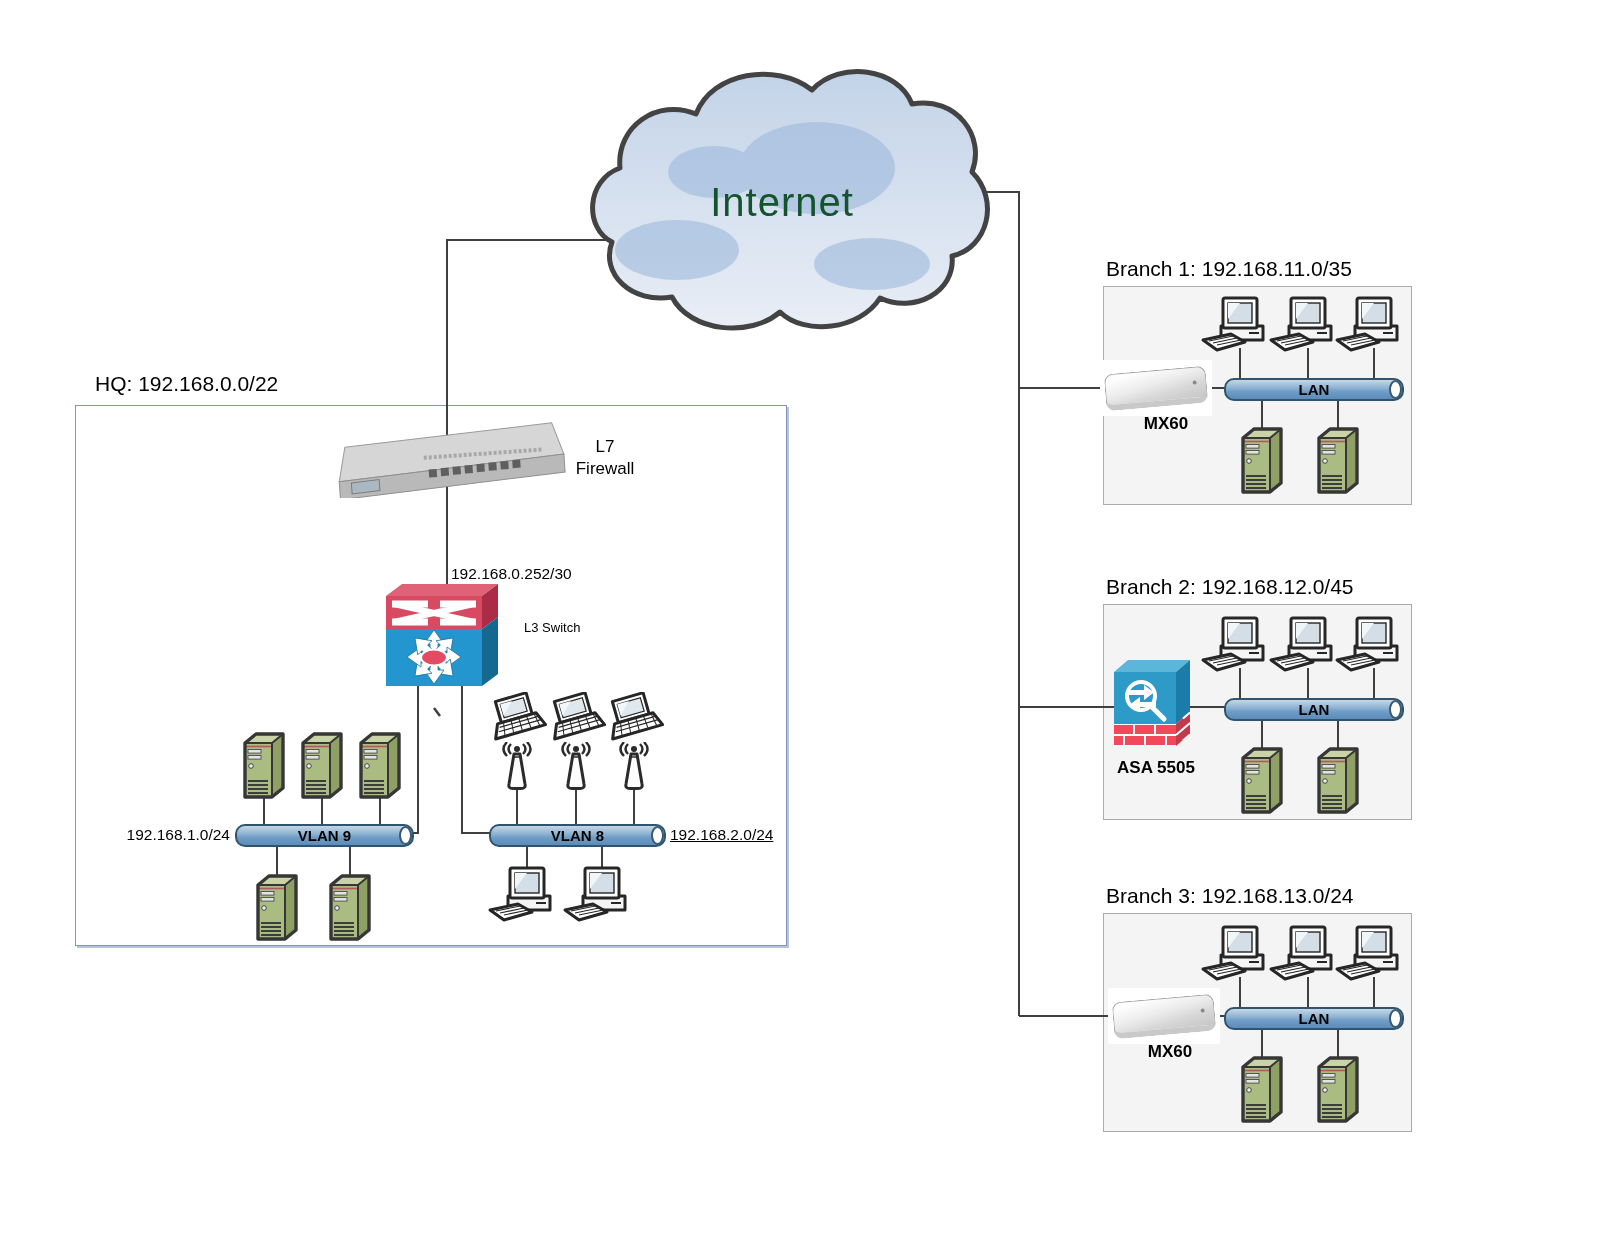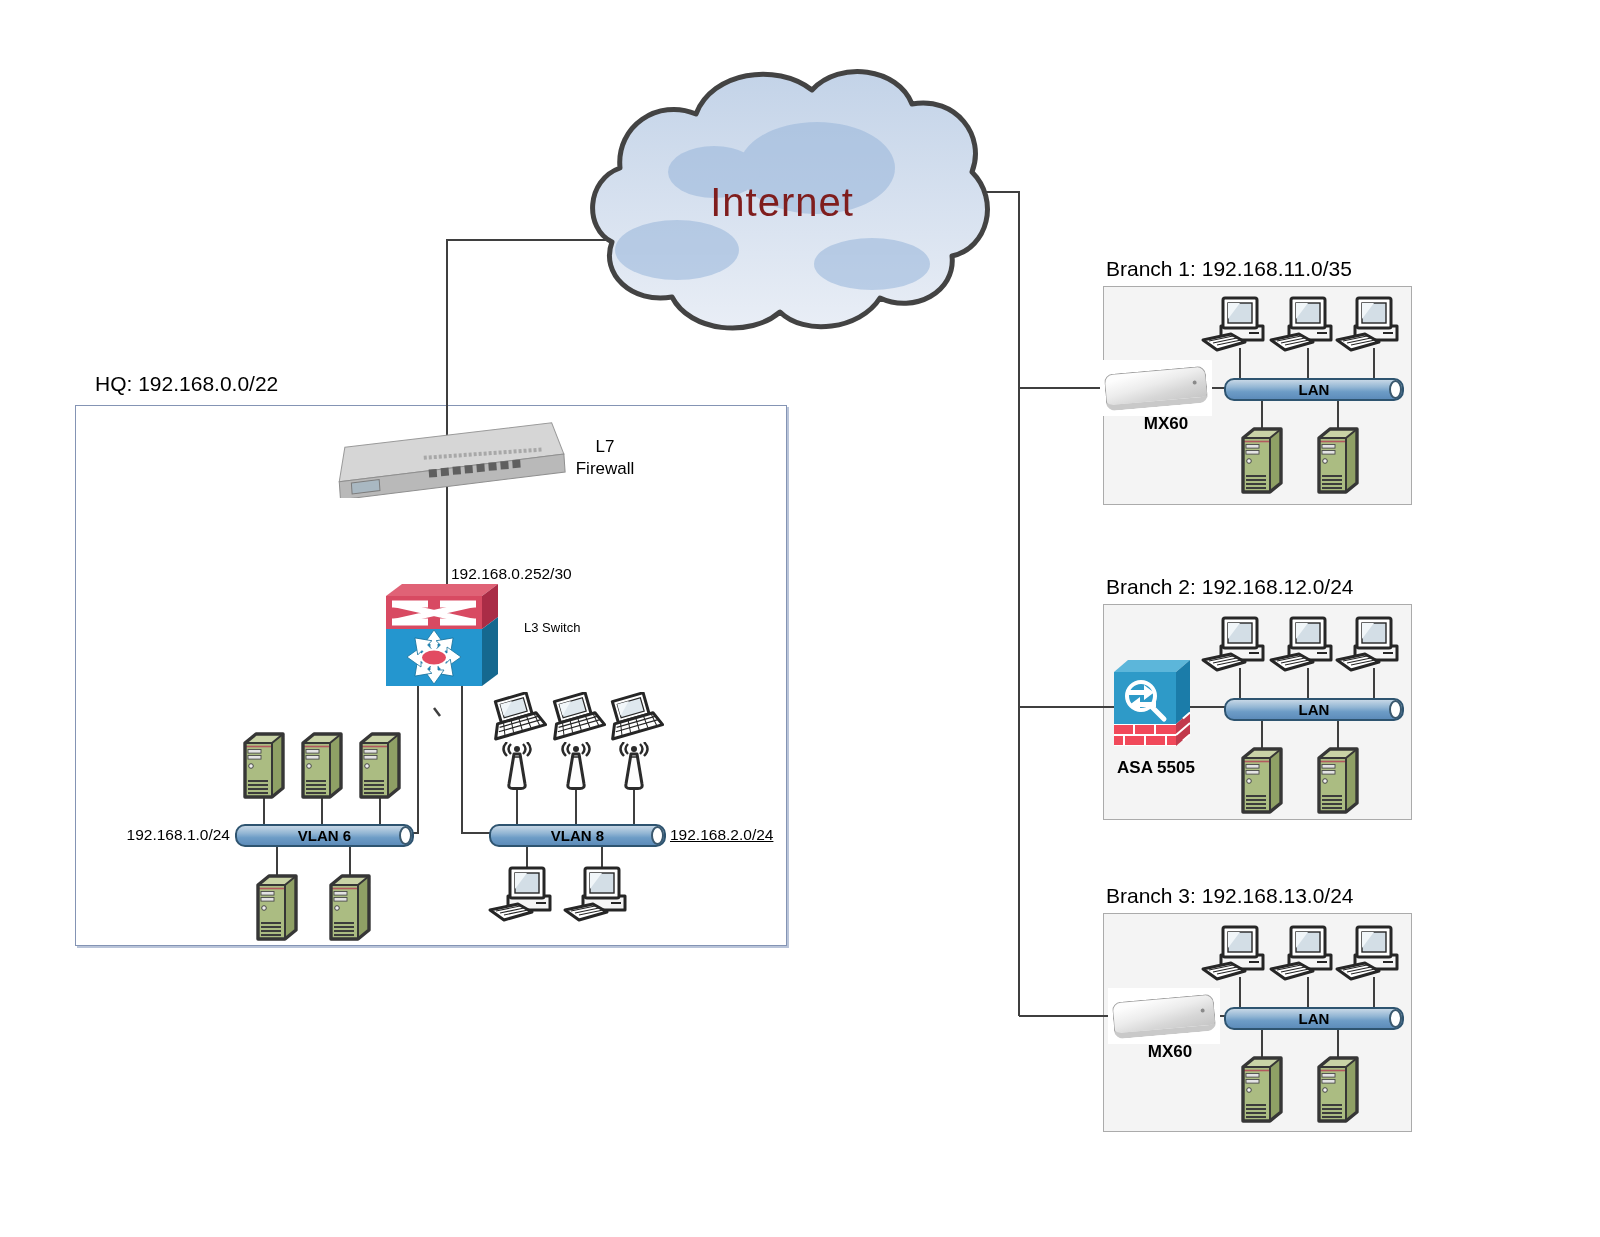--- a/index.html
+++ b/index.html
@@ -16,21 +16,21 @@
   .iplbl{font-size:15.5px;}
   .dev{position:absolute;z-index:3;line-height:0;}
   .pipe{position:absolute;z-index:3;height:19px;border:2px solid #2e5470;border-radius:10px;
         background:linear-gradient(#c6d7e6 0%,#93b6d4 38%,#6d9cc6 62%,#5d8cba 100%);
         display:flex;align-items:center;justify-content:center;}
   .pipe-label{font-size:15px;font-weight:600;line-height:19px;}
   .pipe-cap{position:absolute;right:0px;top:0px;width:9px;height:15px;background:#fff;
             border:2px solid #3a586e;border-radius:50%;}
   .cloud-wrap{position:absolute;left:572px;top:52px;width:420px;height:300px;z-index:3;}
   .cloud-label{position:absolute;left:0;top:128px;width:100%;text-align:center;
-               font-size:40px;color:#7f1d1d;letter-spacing:1px;z-index:4;}
+               font-size:40px;color:#14532d;letter-spacing:1px;z-index:4;}
   .mx{position:absolute;z-index:3;width:112px;height:56px;background:#fff;}
   .mx-body{position:absolute;left:5px;top:10px;width:100px;height:30px;border-radius:9px;
            background:linear-gradient(168deg,#fdfdfd 15%,#ececec 45%,#d7d7d7 70%,#c6c6c6 100%);
            border:1px solid #a3a3a3;border-bottom:6px solid #c9c9c9;transform:rotate(-5deg);}
   .mx-dot{position:absolute;right:9px;top:13px;width:4px;height:4px;border-radius:50%;background:#8a8a8a;}
 </style>
 </head>
 <body>
 
 <div class="canvas">
@@ -135,21 +135,21 @@
         <use href="#swarrow" transform="rotate(270 48 73)"></use>
         <use href="#swarrow" transform="rotate(315 48 73)"></use>
       </g>
       <ellipse cx="48" cy="73.5" rx="13" ry="8" fill="#e24b61" stroke="#fff" stroke-width="2"></ellipse>
     </svg>
   </div>
   <span class="lbl" style="left:524px;top:620px;font-size:13px;">L3 Switch</span>
 
   <span class="lbl iplbl" style="left:120px;top:826px;width:110px;text-align:right;">192.168.1.0/24</span>
   <div class="pipe" style="left:235px;top:824px;width:175px;">
-    <span class="pipe-label">VLAN 6</span>
+    <span class="pipe-label">VLAN 9</span>
     <span class="pipe-cap"></span>
   </div>
   <div class="dev" style="left:240px;top:732px;">
   <svg width="48" height="68" viewBox="0 0 48 68" xmlns="http://www.w3.org/2000/svg">
     <polygon points="5,11 16,2 43,2 32,11" fill="#c9d3a6"></polygon>
     <rect x="5" y="11" width="27" height="54" fill="#abbc82"></rect>
     <polygon points="32,11 43,2 43,56 32,65" fill="#8fa065"></polygon>
     <path d="M5,11 H32 V65 M32,11 L43,2" fill="none" stroke="#363636" stroke-width="2"></path>
     <line x1="6" y1="14.5" x2="31" y2="14.5" stroke="#b2585e" stroke-width="1.6"></line>
     <rect x="8" y="17.5" width="13" height="3.6" fill="#e3e3e3" stroke="#4a4a4a" stroke-width="0.9"></rect>
@@ -379,21 +379,21 @@
     <path d="M5,11 H32 V65 M32,11 L43,2" fill="none" stroke="#363636" stroke-width="2"></path>
     <line x1="6" y1="14.5" x2="31" y2="14.5" stroke="#b2585e" stroke-width="1.6"></line>
     <rect x="8" y="17.5" width="13" height="3.6" fill="#e3e3e3" stroke="#4a4a4a" stroke-width="0.9"></rect>
     <rect x="8" y="23.5" width="13" height="3.6" fill="#e3e3e3" stroke="#4a4a4a" stroke-width="0.9"></rect>
     <circle cx="11" cy="34" r="2.3" fill="#efefef" stroke="#444" stroke-width="1"></circle>
     <path d="M8,49 H28 M8,53 H28 M8,57 H28 M8,61 H28" stroke="#3c3c3c" stroke-width="1.8"></path>
     <path d="M5,11 L16,2 H43 V56 L32,65 H5 Z" fill="none" stroke="#363636" stroke-width="3.4" stroke-linejoin="round"></path>
   </svg>
 </div>
 
-  <span class="lbl title" style="left:1106px;top:575px;">Branch 2: 192.168.12.0/24</span>
+  <span class="lbl title" style="left:1106px;top:575px;">Branch 2: 192.168.12.0/45</span>
   <div class="dev" style="left:1114px;top:658px;">
     <svg width="78" height="90" viewBox="0 0 78 90" xmlns="http://www.w3.org/2000/svg">
       <polygon points="0,14 14,2 76,2 62,14" fill="#5cb6da"></polygon>
       <rect x="0" y="14" width="62" height="52" fill="#2e9ac8"></rect>
       <polygon points="62,14 76,2 76,54 62,66" fill="#1b7ca9"></polygon>
       <circle cx="27" cy="38" r="14" fill="none" stroke="#fff" stroke-width="4"></circle>
       <line x1="37" y1="48" x2="50" y2="61" stroke="#fff" stroke-width="5" stroke-linecap="round"></line>
       <polygon points="14,32 30,32 30,27 40,34.5 30,42 30,37 14,37" fill="#fff"></polygon>
       <polygon points="42,44 26,44 26,39 16,46.5 26,54 26,49 42,49" fill="#fff"></polygon>
       <rect x="0" y="66" width="62" height="22" fill="#fff"></rect>

